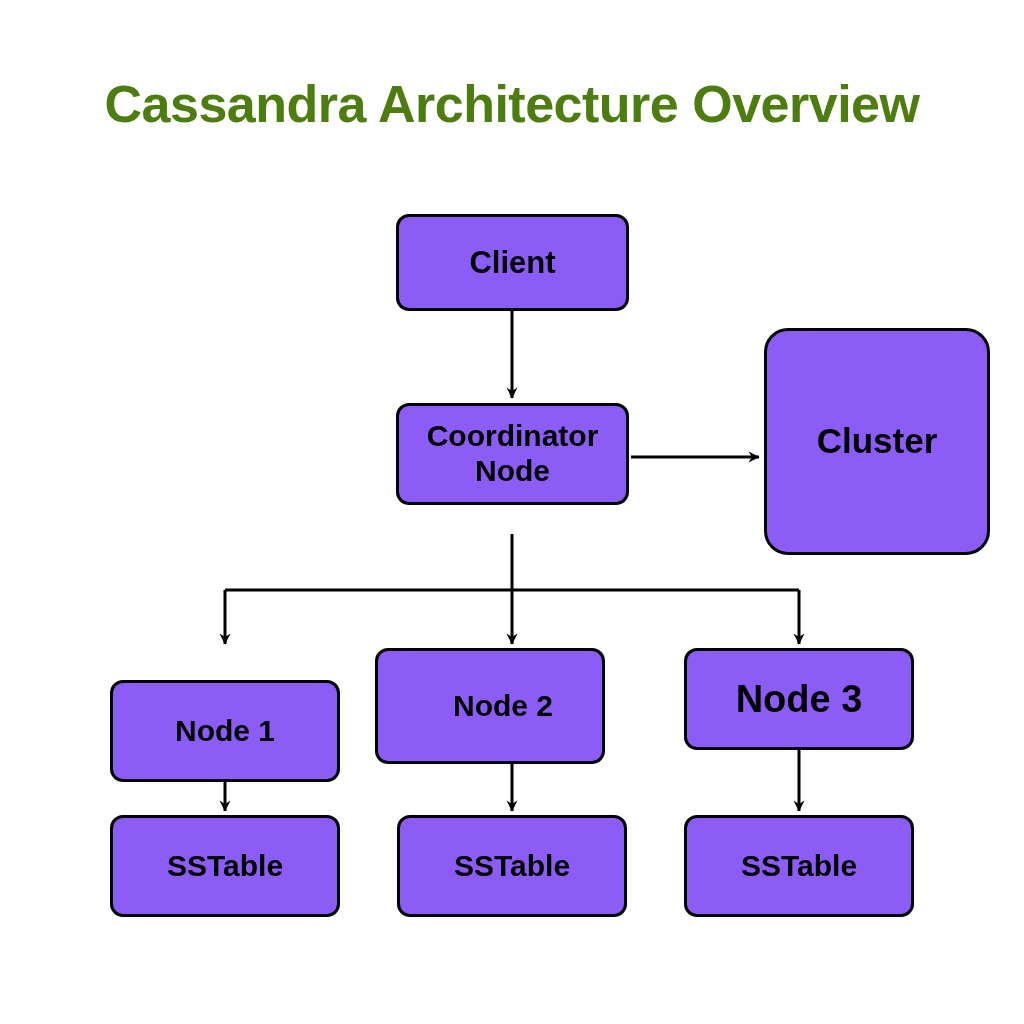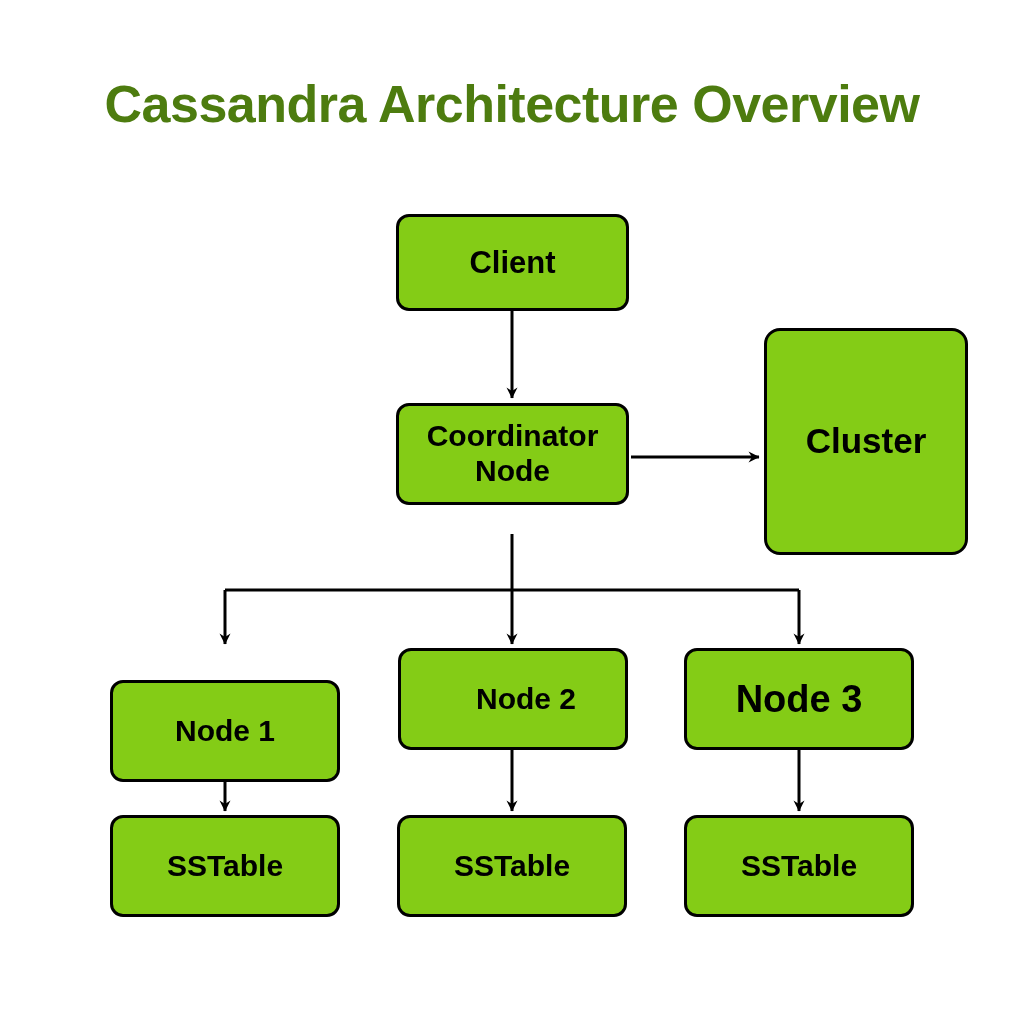--- a/index.html
+++ b/index.html
@@ -39,21 +39,21 @@
     left: 0;
     top: 0;
     width: 1024px;
     height: 1024px;
     pointer-events: none;
   }
   
   .node-box {
     position: absolute;
     box-sizing: border-box;
-    background: #84cc16;
+    background: #8b5cf6;
     border: 3px solid #000000;
     border-radius: 13px;
     display: flex;
     align-items: center;
     justify-content: center;
     text-align: center;
     color: #000000;
     font-weight: 700;
     line-height: 1.16;
   }
@@ -65,26 +65,26 @@
   
   #box-client {
     left: 396px; top: 214px; width: 233px; height: 97px;
     font-size: 31px;
   }
   #box-coordinator {
     left: 396px; top: 403px; width: 233px; height: 102px;
     font-size: 30px;
   }
   #box-cluster {
-    left: 764px; top: 328px; width: 204px; height: 227px;
-    border-radius: 16px;
+    left: 764px; top: 328px; width: 226px; height: 227px;
+    border-radius: 24px;
     font-size: 35px;
   }
   #box-node-1 { left: 110px; top: 648px; width: 230px; height: 102px; font-size: 30px; margin-top: 32px; }
-  #box-node-2 { left: 398px; top: 648px; width: 230px; height: 102px; font-size: 30px; padding-left: 26px; }
+  #box-node-2 { left: 375px; top: 648px; width: 230px; height: 116px; font-size: 30px; padding-left: 26px; }
   #box-node-3 { left: 684px; top: 648px; width: 230px; height: 102px; font-size: 38px; }
   #box-sstable-1 { left: 110px; top: 815px; width: 230px; height: 102px; font-size: 30px; }
   #box-sstable-2 { left: 397px; top: 815px; width: 230px; height: 102px; font-size: 30px; }
   #box-sstable-3 { left: 684px; top: 815px; width: 230px; height: 102px; font-size: 30px; }
 </style>
 </head>
 <body>
 
 <div id="canvas">
 

